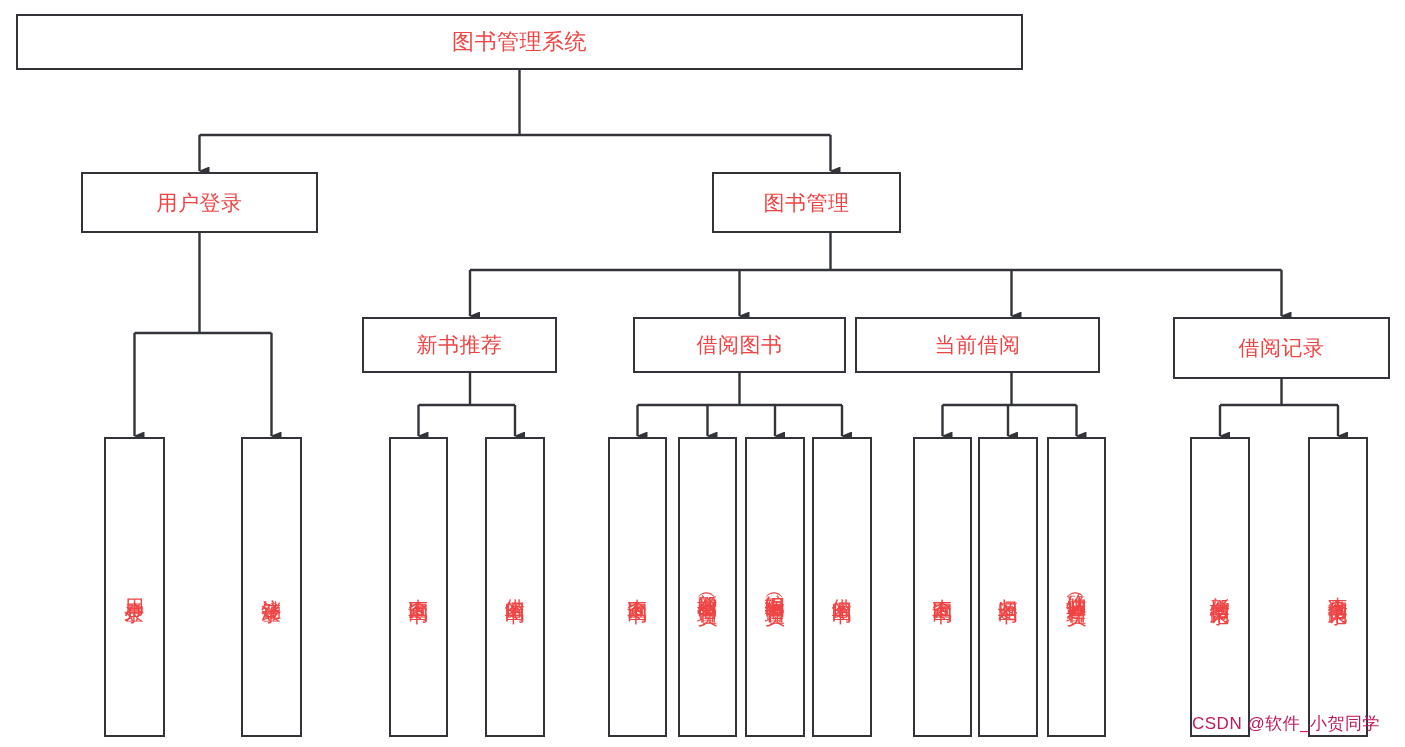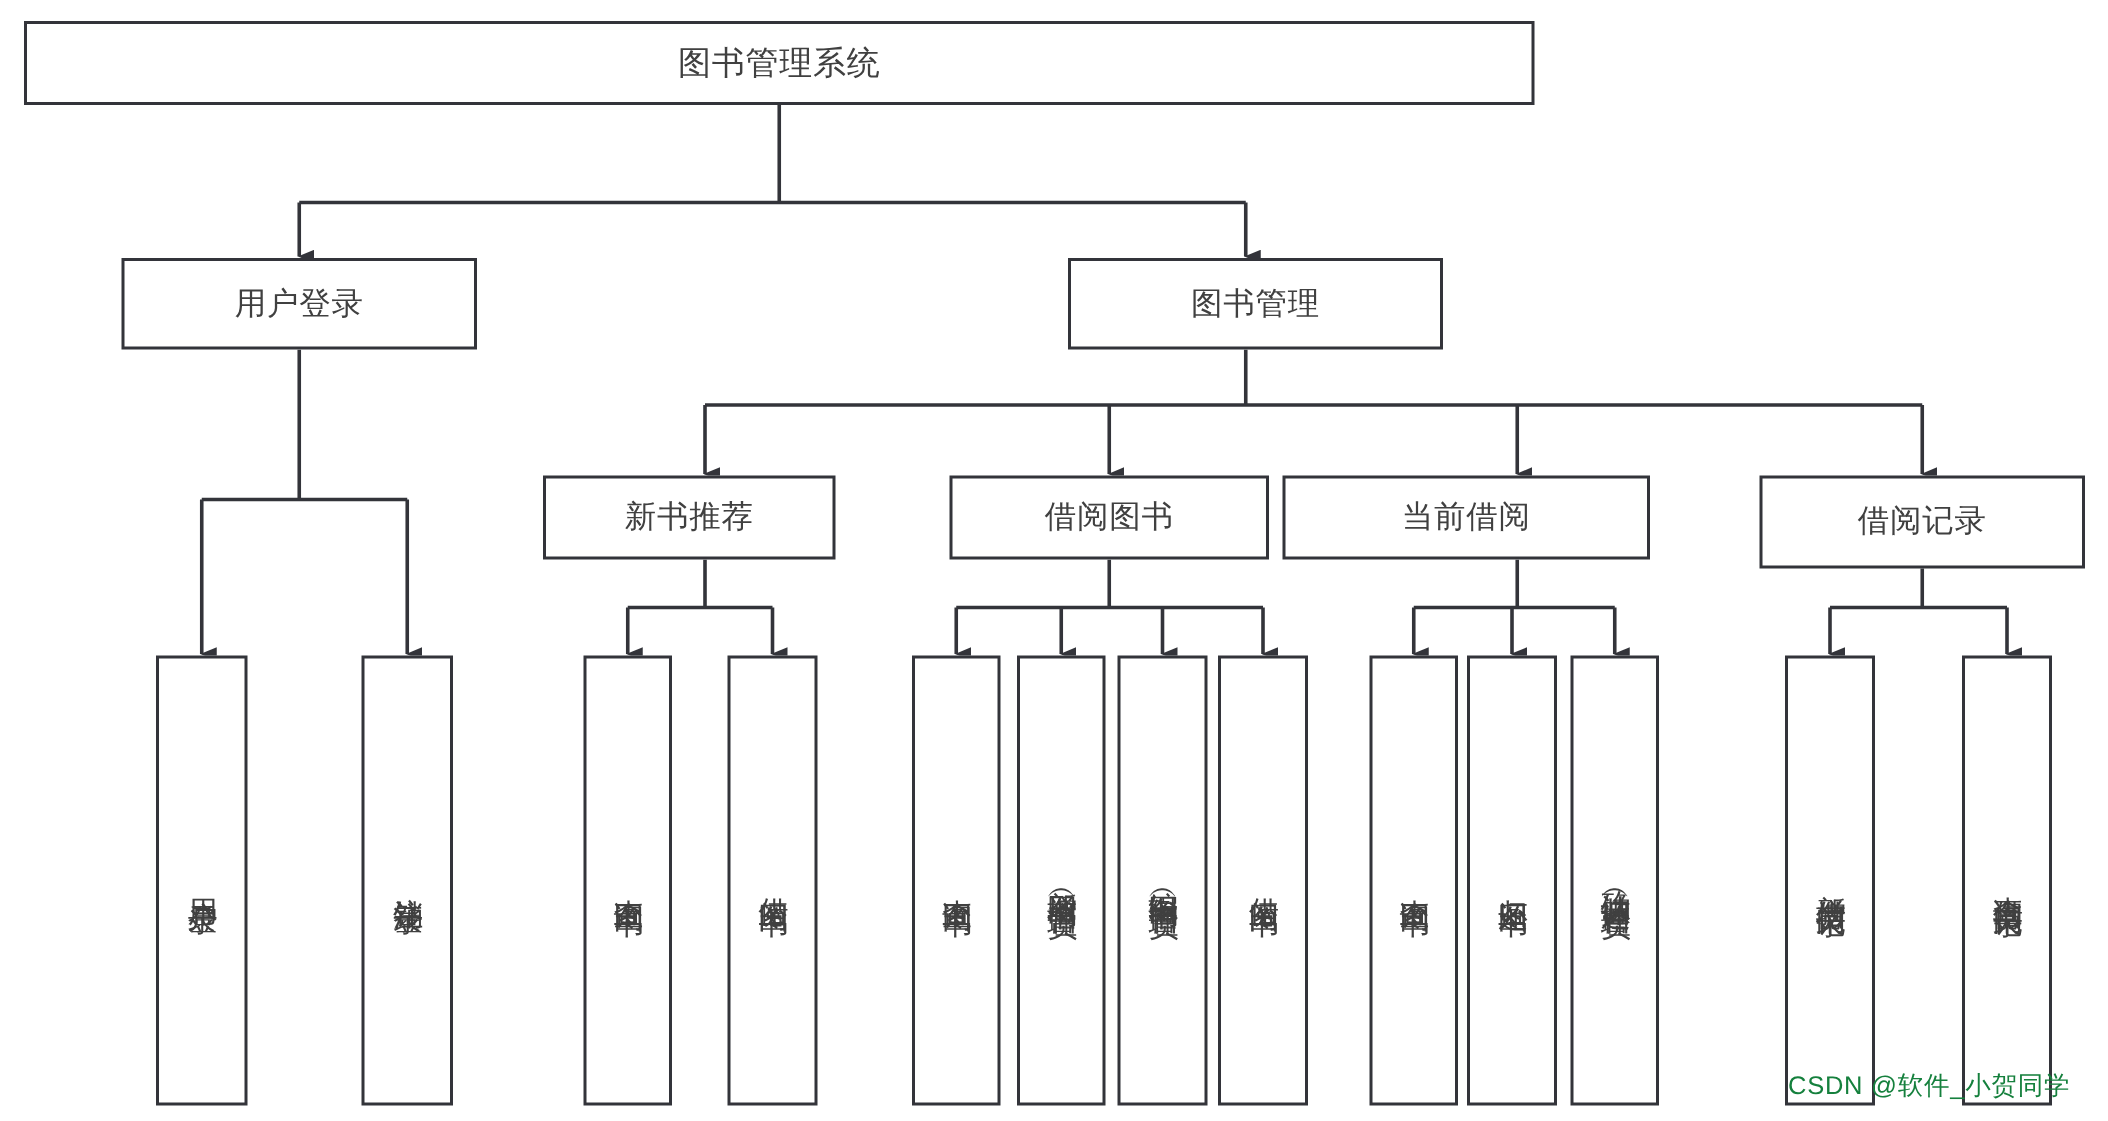--- a/index.html
+++ b/index.html
@@ -28,40 +28,40 @@
     position: absolute;
     box-sizing: border-box;
     background: #ffffff;
     border: 2px solid #33343a;
     display: flex;
     align-items: center;
     justify-content: center;
     overflow: hidden;
   }
   .node-label {
-    color: #404040;
+    color: #ef4444;
     font-size: 21px;
     line-height: 1.22;
     letter-spacing: 0.5px;
     text-align: center;
     white-space: nowrap;
   }
   .node-vertical .node-label {
     writing-mode: vertical-rl;
     text-orientation: upright;
     letter-spacing: 2px;
     font-size: 20px;
     white-space: normal;
   }
   .node-root .node-label {
     font-size: 22px;
   }
   .watermark {
     position: absolute;
-    color: #15803d;
+    color: #be185d;
     font-size: 17px;
     letter-spacing: 0.5px;
     white-space: nowrap;
     user-select: none;
   }
 </style>
 </head>
 <body>
 
 <div id="diagram-root">
@@ -109,21 +109,21 @@
       </g>
   </svg>
 
   <div id="node-layer">
       <div class="node-box node-root" style="left: 16px; top: 14px; width: 1007px; height: 56px;">
         <span class="node-label">图书管理系统</span>
       </div>
       <div class="node-box" style="left: 81px; top: 172px; width: 237px; height: 61px;">
         <span class="node-label">用户登录</span>
       </div>
-      <div class="node-box" style="left: 712px; top: 172px; width: 250px; height: 61px;">
+      <div class="node-box" style="left: 712px; top: 172px; width: 189px; height: 61px;">
         <span class="node-label">图书管理</span>
       </div>
       <div class="node-box" style="left: 362px; top: 317px; width: 195px; height: 56px;">
         <span class="node-label">新书推荐</span>
       </div>
       <div class="node-box" style="left: 633px; top: 317px; width: 213px; height: 56px;">
         <span class="node-label">借阅图书</span>
       </div>
       <div class="node-box" style="left: 855px; top: 317px; width: 245px; height: 56px;">
         <span class="node-label">当前借阅</span>

